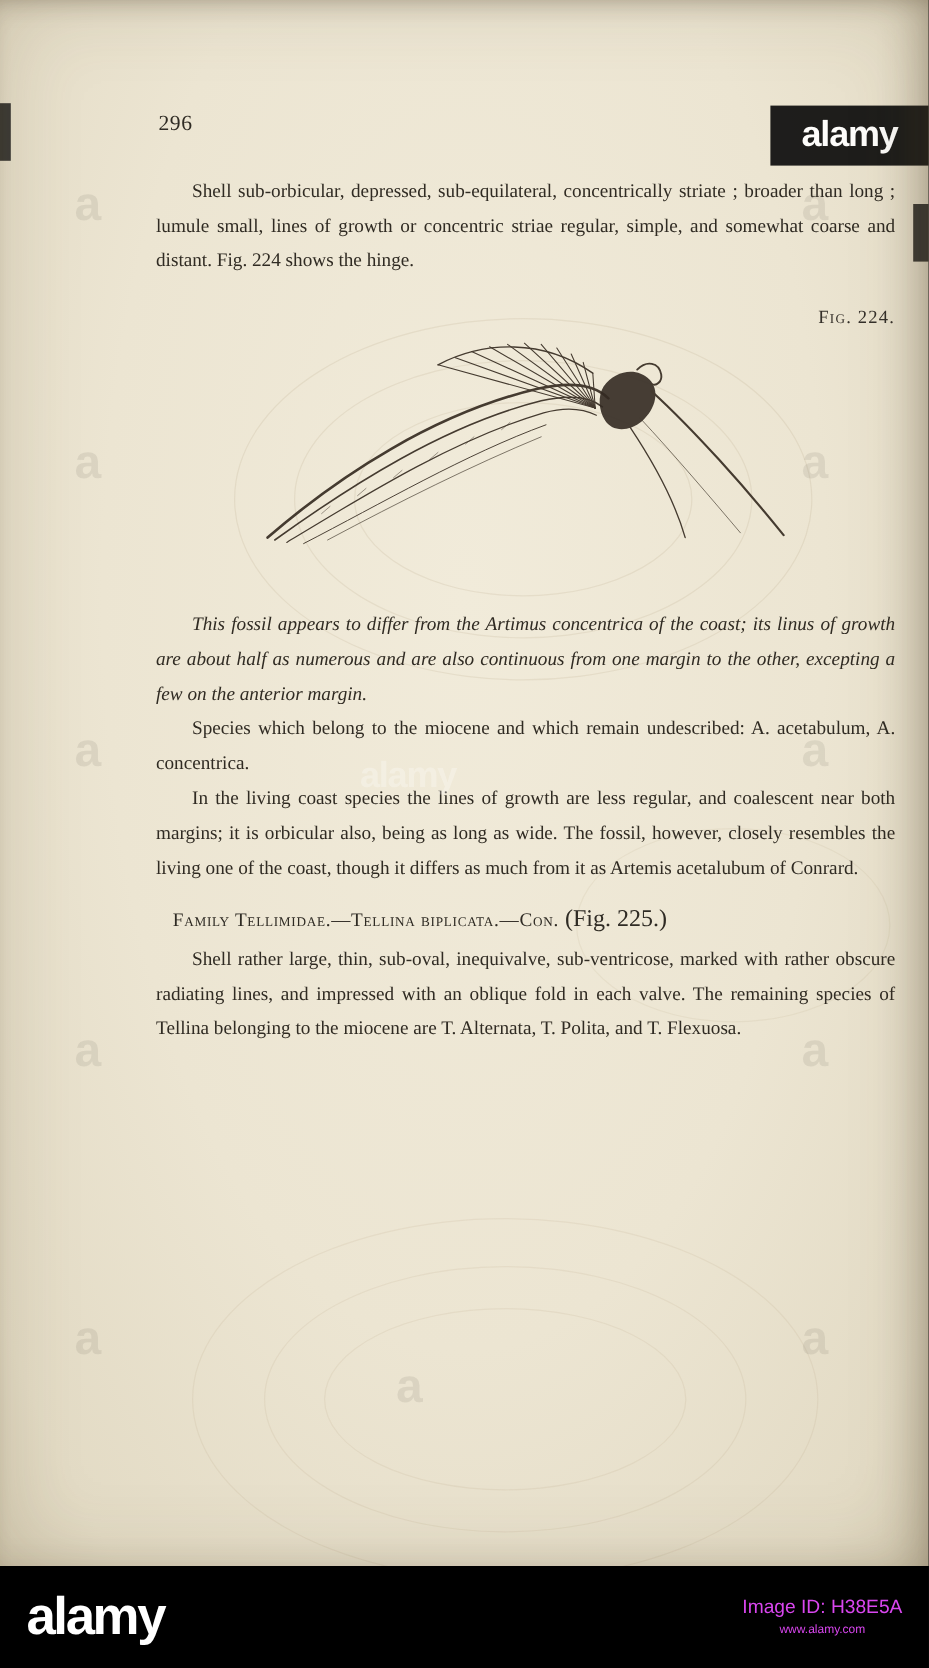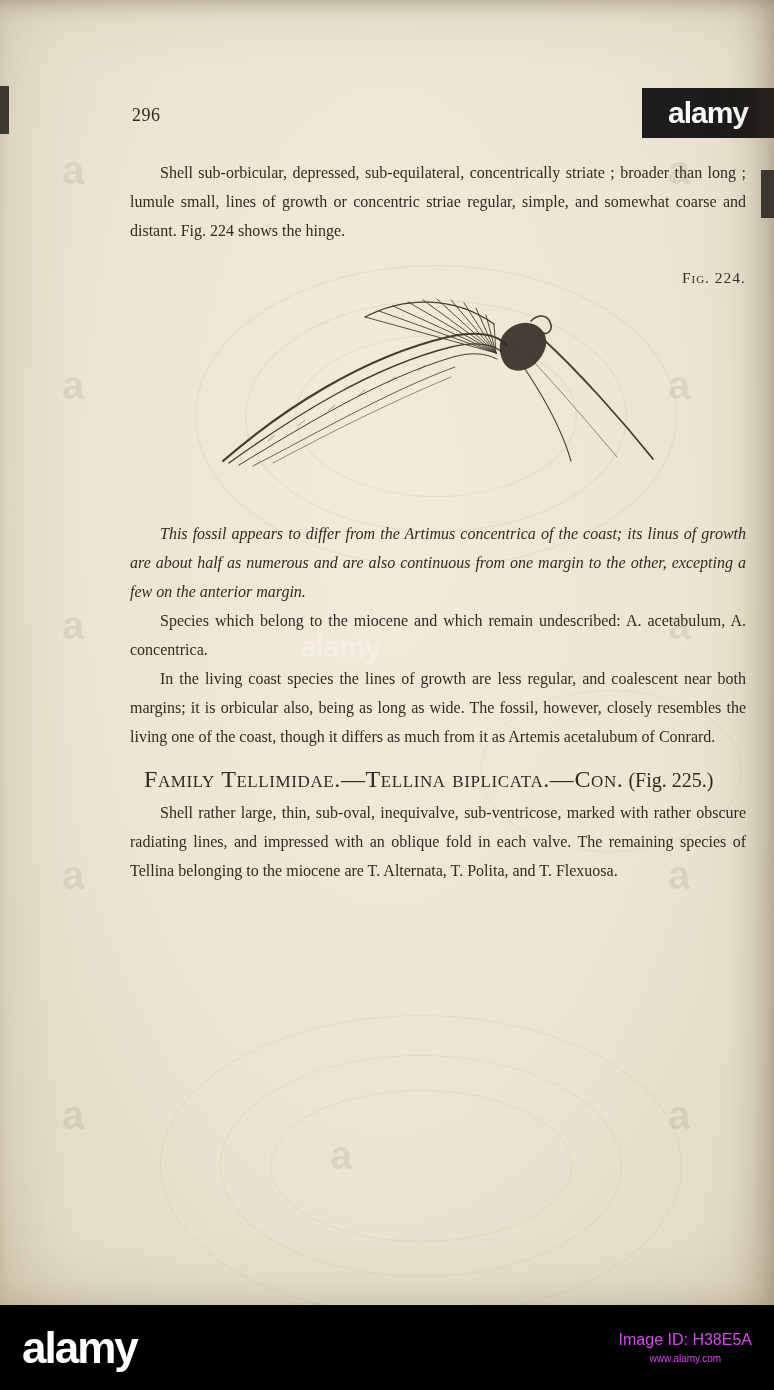--- a/index.html
+++ b/index.html
@@ -14,39 +14,39 @@
     background:radial-gradient(ellipse at 50% 38%, #f1ebda 0%, #ece5d2 55%, #e3dbc5 88%, #d9d0b8 100%);
     color:#2f2b24;
   }
   .edge-shade {
     position:absolute; inset:0; pointer-events:none;
     box-shadow: inset 0 0 70px rgba(95,75,45,.18), inset -20px 0 34px -12px rgba(60,45,25,.28), inset 0 10px 18px -10px rgba(60,45,25,.25);
   }
   
   .ring { position:absolute; border:1px solid rgba(165,145,105,.14); border-radius:50%; pointer-events:none; }
   
-  .column { position:absolute; left:130px; top:92px; width:616px;margin-top:13px; }
+  .column { position:absolute; left:130px; top:92px; width:616px; }
   .running-head { position:relative; height:22px; }
   .pageno { position:absolute; left:2px; top:0; font-size:18px; letter-spacing:.5px; }
   .rh-title { display:block; text-align:center; font-size:15.5px; letter-spacing:1.2px; }
   
   .body-par {
     margin:0; font-size:16px; line-height:29px; text-align:justify;
     text-indent:30px; color:#302b23;
   }
   .body-par.first { margin-top:31px; }
   .fig-caption {
     text-align:right; font-variant:small-caps; font-size:15.5px;
     letter-spacing:1px; margin-top:24px; color:#35302a;
   }
   .figure { width:450px; height:212px; margin:4px auto 0; }
   .figure svg { display:block; width:100%; height:100%; }
   .mt16 { margin-top:16px;font-style:italic; }
   .section-head { margin-top:14px; font-size:20px; line-height:29px; text-indent:14px; white-space:nowrap; }
-  .sc { font-variant:small-caps; font-size:24px; letter-spacing:.6px; }
+  .sc { font-variant:small-caps; font-size:16px; letter-spacing:.6px; }
   .figref { font-size:20px;text-align:center; }
   .mt3 { margin-top:3px; }
   
   .wm-layer { position:absolute; inset:0; pointer-events:none; }
   .wm-a {
     position:absolute; font-family:"Liberation Sans",sans-serif; font-weight:700;
     font-size:40px; color:#6f6a5e; opacity:.13; line-height:1;
   }
   .wm-brand-faint {
     position:absolute; font-family:"Liberation Sans",sans-serif; font-weight:700;

